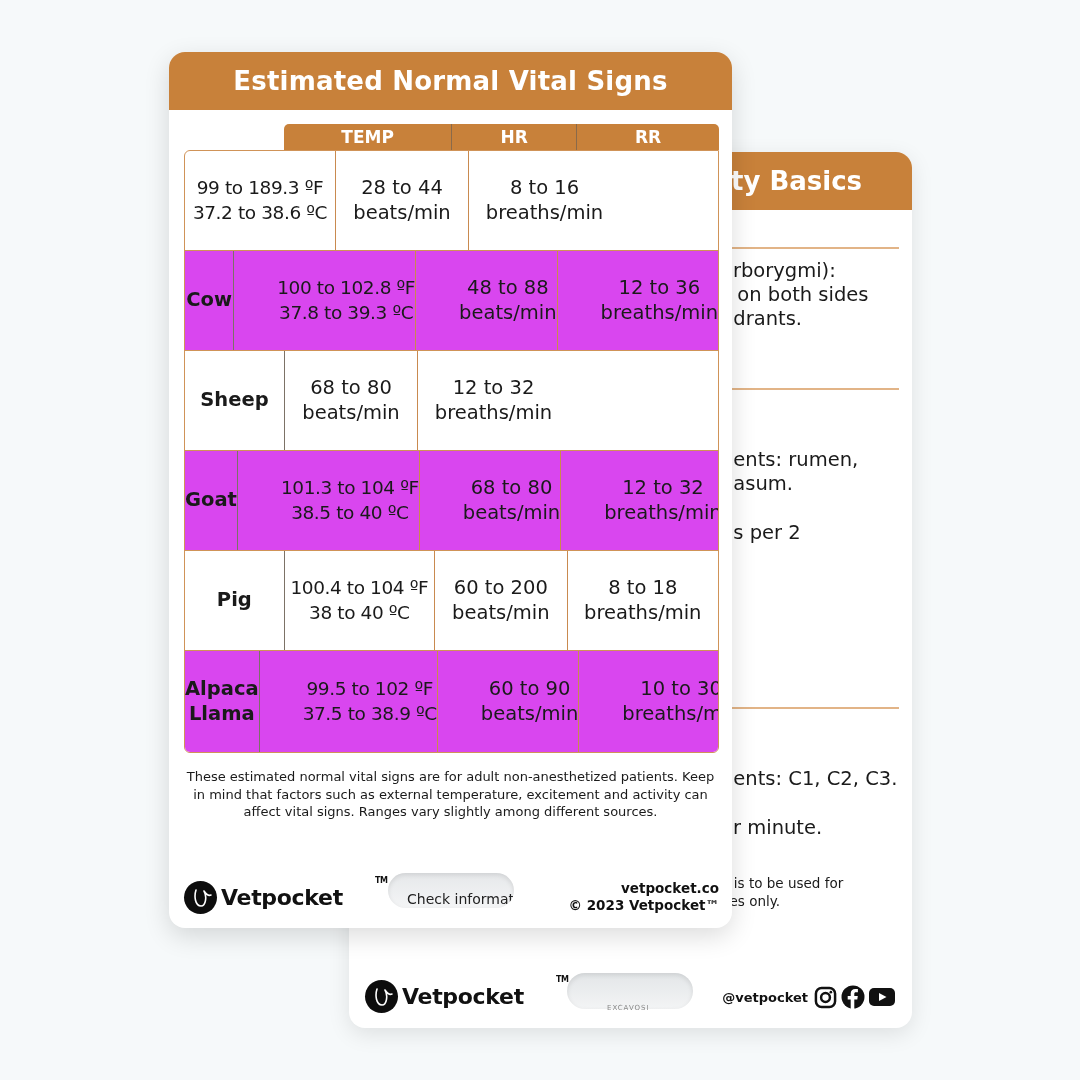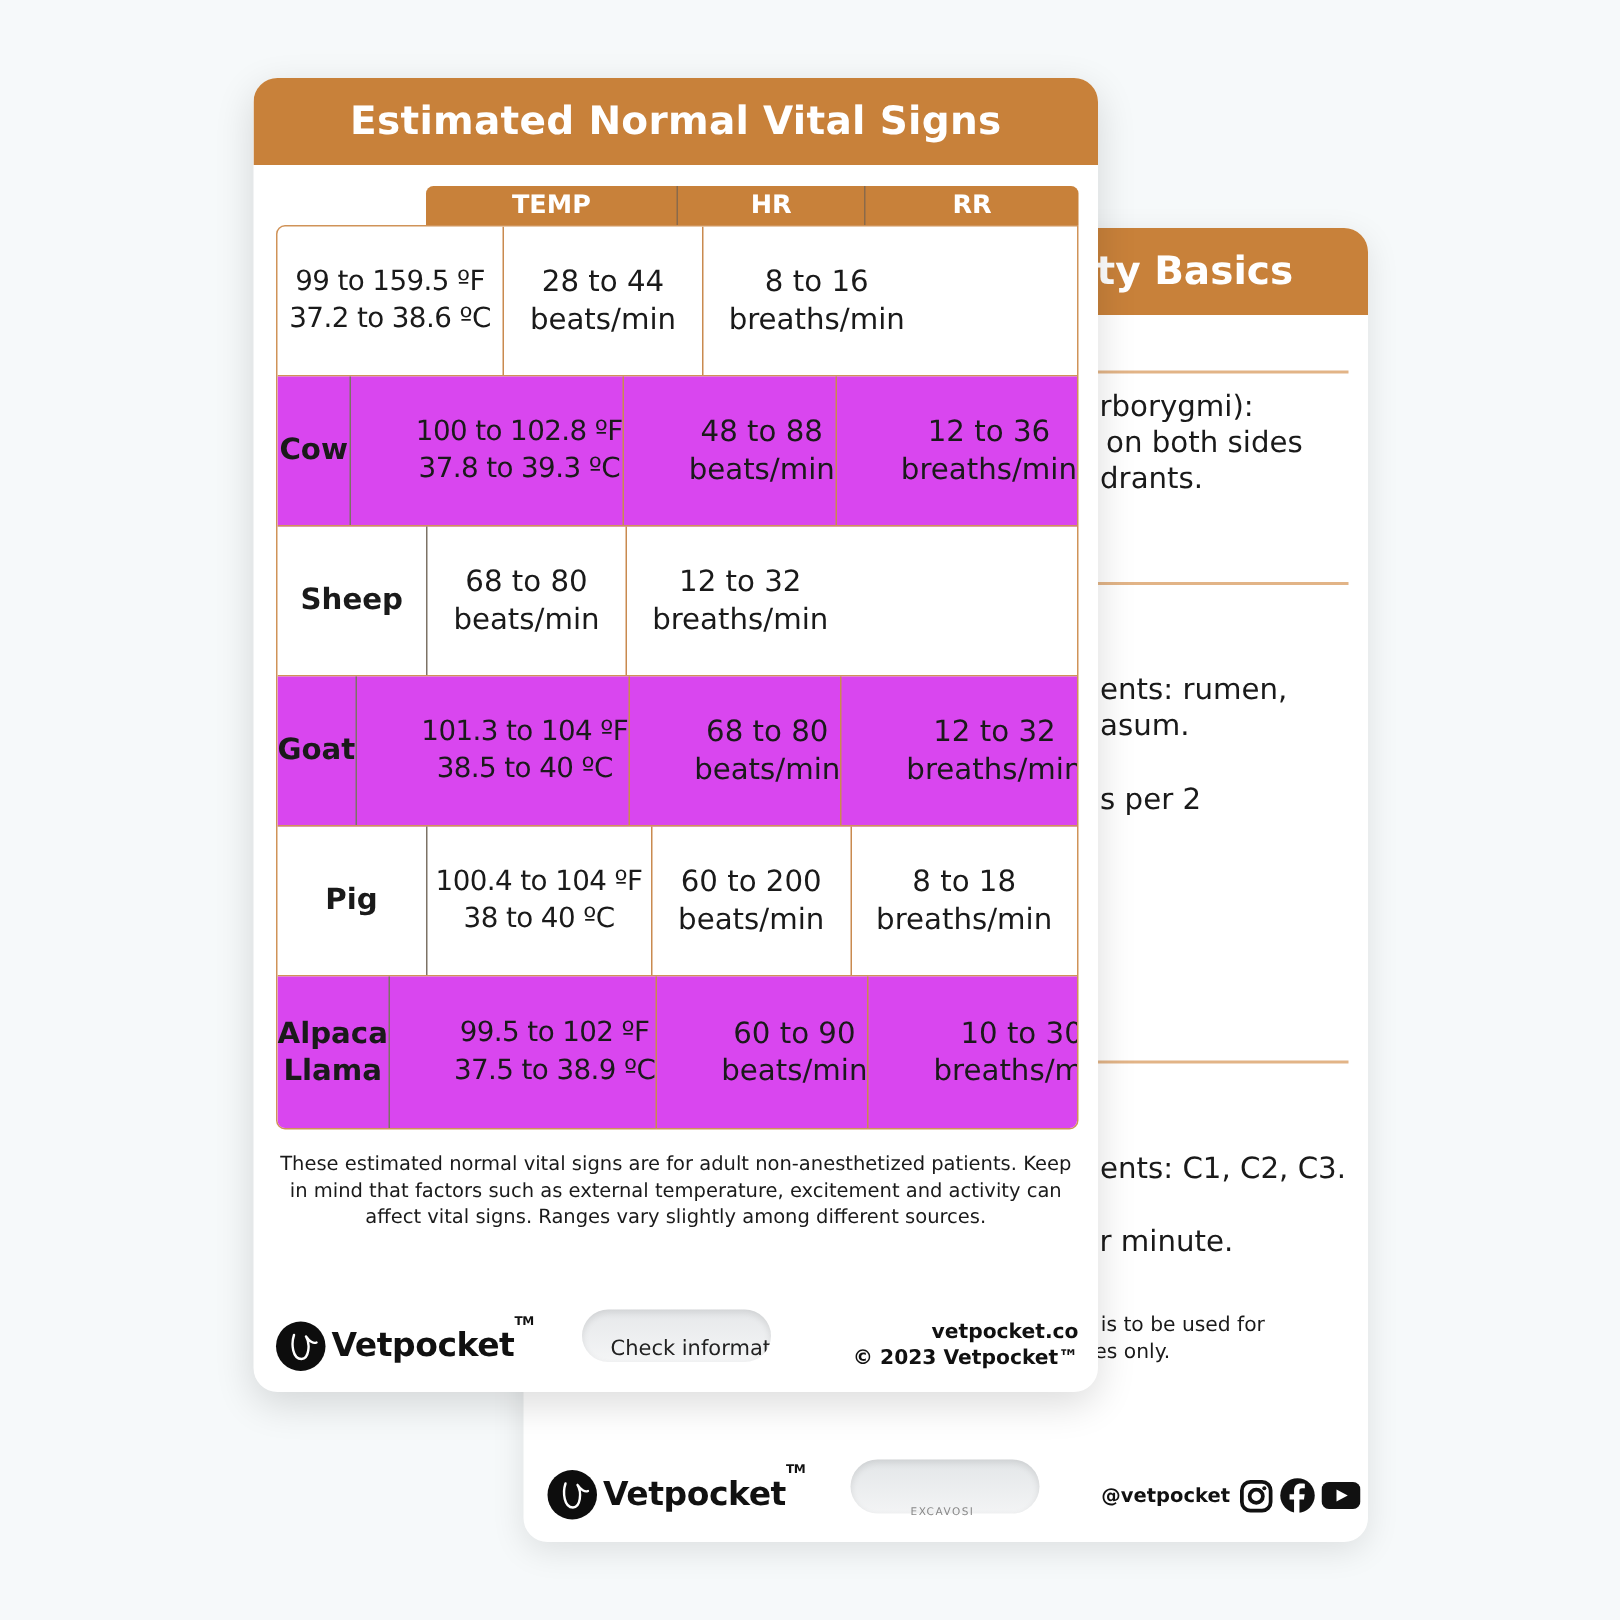--- a/index.html
+++ b/index.html
@@ -52,21 +52,21 @@
     position: absolute; left: 218px; top: 821px;
     width: 126px; height: 36px; border-radius: 18px;
     background: linear-gradient(180deg,#e3e6e8,#f3f4f5);
     box-shadow: inset 0 2px 5px rgba(0,0,0,0.10);
   }
   .back-slot-text {
     position: absolute; left: 258px; top: 852px;
     font-size: 7px; color: #888; letter-spacing: 1px;
   }
   .social {
-    position: absolute; right: 5px; top: 833px;
+    position: absolute; right: 17px; top: 833px;
     display: flex; align-items: center; gap: 4px;
   }
   .social-handle { font-size: 13px; font-weight: bold; margin-right: 2px; }
   .social svg { display: block; }
 
   
   .front-card {
     position: absolute;
     left: 169px; top: 52px;
     width: 563px; height: 876px;
@@ -139,21 +139,21 @@
 
   .front-logo {
     position: absolute; left: 15px; top: 829px;
     display: flex; align-items: center; gap: 4px;
   }
   .logo-mark {
     width: 33px; height: 33px; border-radius: 50%; background: #0d0d0d;
     display: flex; align-items: center; justify-content: center;
   }
   .logo-word { font-size: 22px; font-weight: bold; color: #111; letter-spacing: -0.3px; }
-  .logo-tm { font-size: 8px; font-weight: bold; vertical-align: top; position: relative; top: -9px; }
+  .logo-tm { font-size: 8px; font-weight: bold; vertical-align: top; position: relative; top: -9px; margin-left: 32px; }
 
   .front-slot {
     position: absolute; left: 219px; top: 821px;
     width: 126px; height: 35px; border-radius: 18px;
     background: linear-gradient(180deg,#e6e8ea,#f4f5f6);
     box-shadow: inset 0 2px 5px rgba(0,0,0,0.10);
     overflow: hidden;
   }
   .slot-text {
     position: absolute; left: 19px; top: 18px; width: 150px;
@@ -237,21 +237,21 @@
     <div class="col-headers">
       <div class="col-head" style="width:179px">TEMP</div>
       <div class="col-head" style="width:133px">HR</div>
       <div class="col-head" style="width:151px">RR</div>
     </div>
 
     <div class="rows">
 
       <div class="row">
         <div class="cell temp">
-            <span>99 to 159.5 ºF</span>
+            <span>99 to 189.3 ºF</span>
             <span>37.2 to 38.6 ºC</span>
           </div>
         <div class="cell hr">
             <span>28 to 44</span>
             <span>beats/min</span>
           </div>
         <div class="cell rr">
             <span>8 to 16</span>
             <span>breaths/min</span>
           </div>

